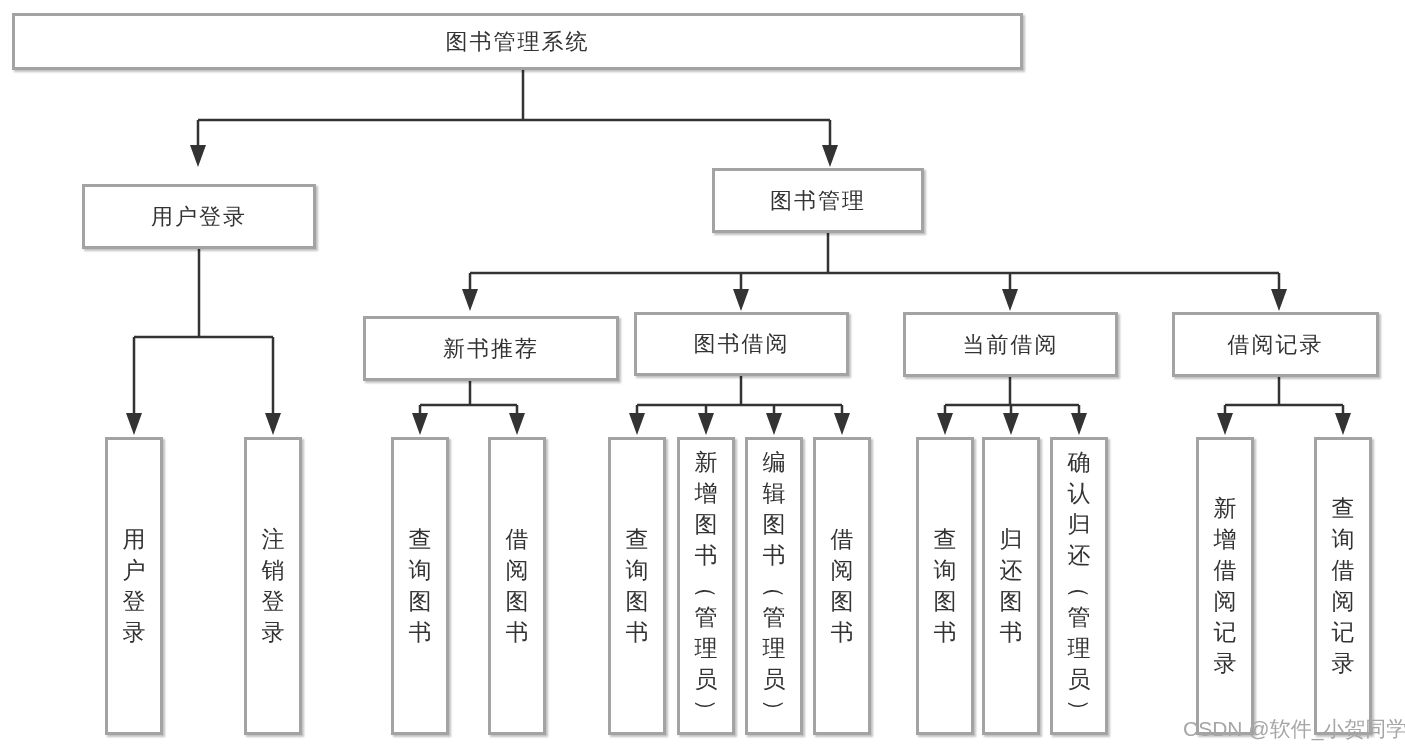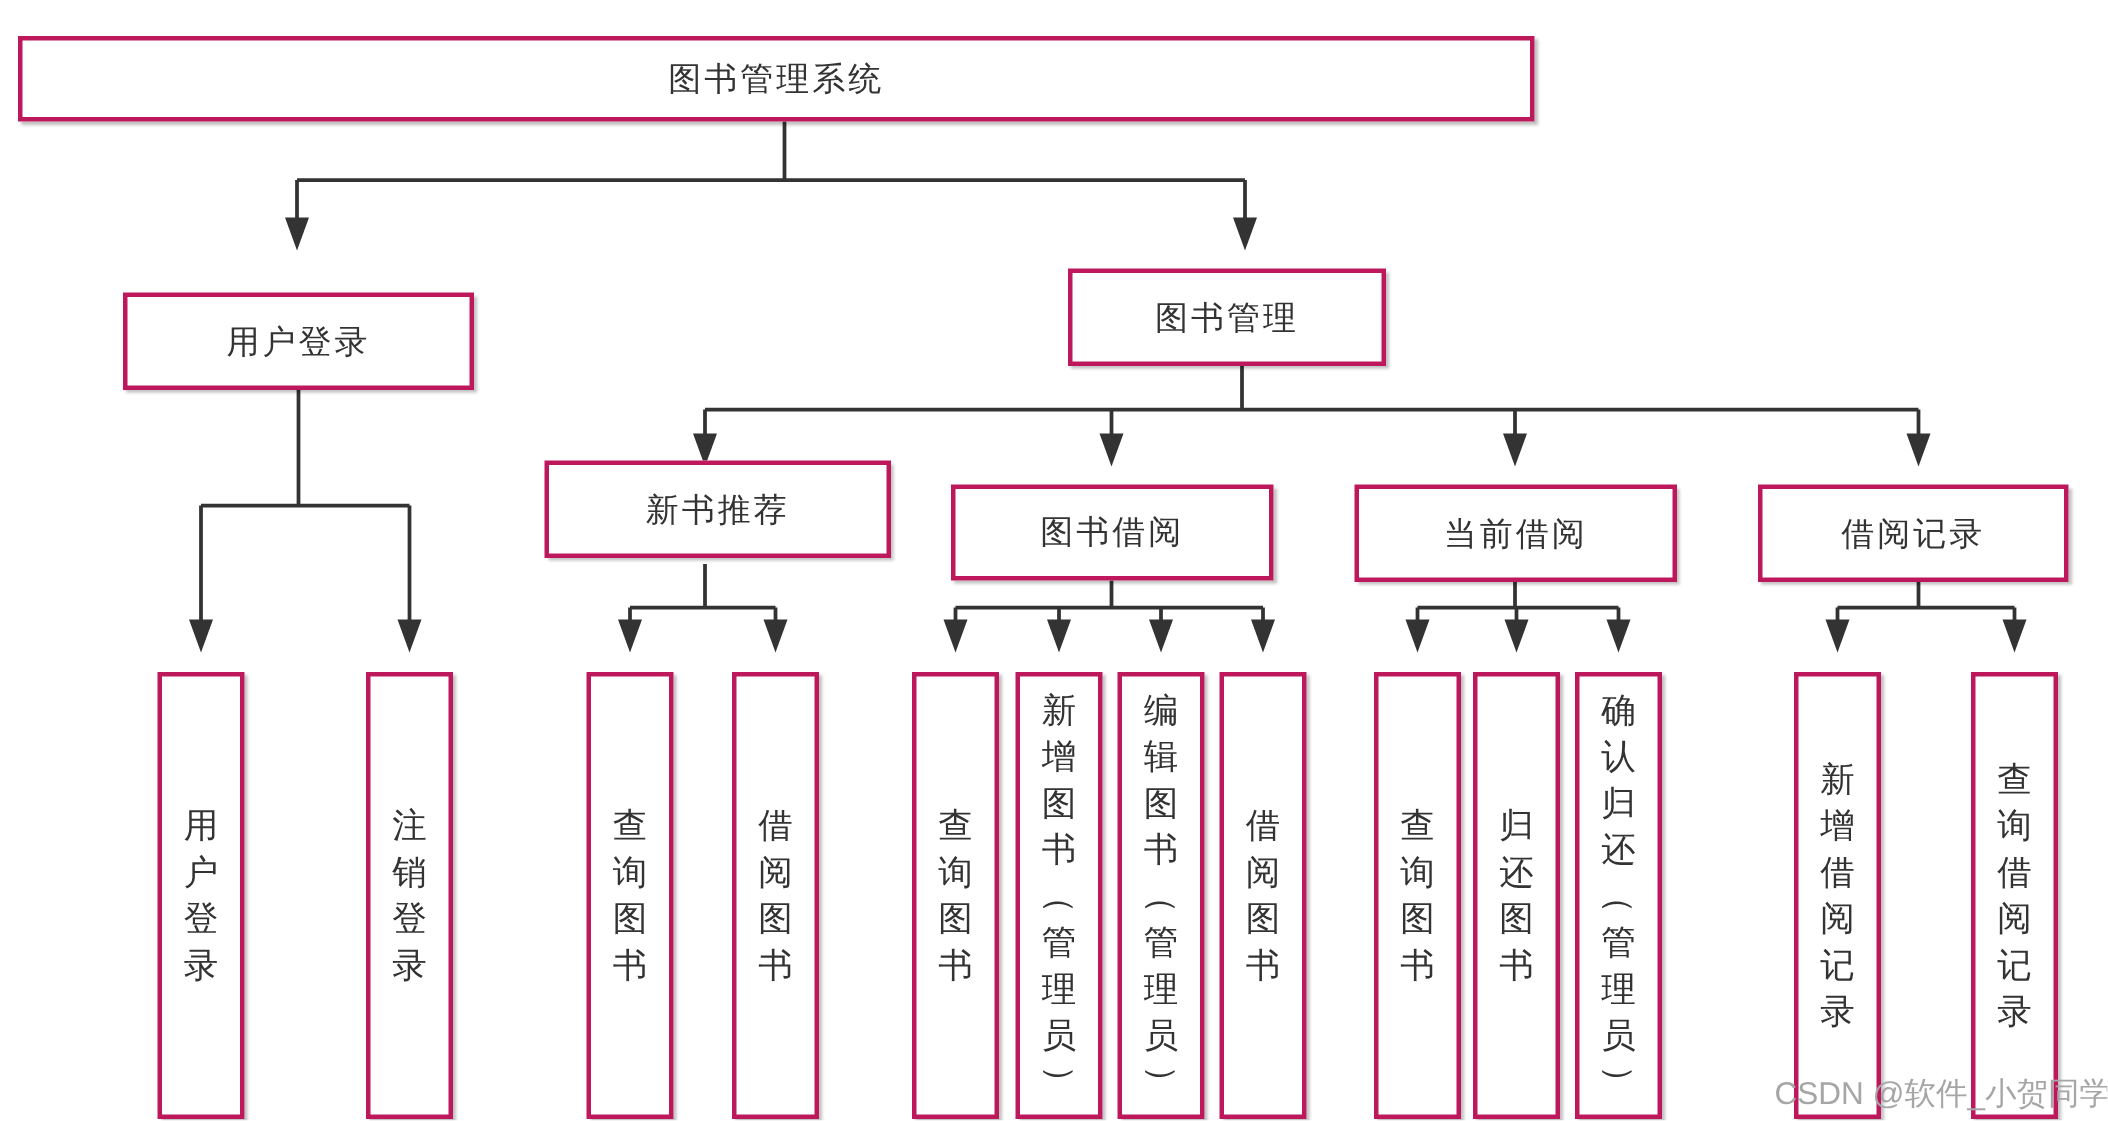--- a/index.html
+++ b/index.html
@@ -9,25 +9,24 @@
     overflow:hidden;
     background:#ffffff;
     font-family:"Liberation Sans","DejaVu Sans",sans-serif;
     color:#333333;
   }
   svg.wires{position:absolute;left:0;top:0;z-index:1;}
   .node{
     position:absolute;
     box-sizing:border-box;
     background:#ffffff;
-    border:3px solid #be185d;
+    border:3px solid #a3a3a3;
     box-shadow:2px 2px 2px rgba(0,0,0,0.25);
     display:flex;align-items:center;justify-content:center;
     z-index:2;
-    margin-top:11px;
   }
   .hlabel{
     font-size:22px;
     letter-spacing:2px;
     color:#333333;
     white-space:nowrap;
   }
   .leaf .vlabel{
     display:flex;flex-direction:column;
     align-items:center;justify-content:center;
@@ -100,21 +99,21 @@
     <span class="hlabel">图书管理系统</span>
   </div>
 
   <div class="node" style="left:82px;top:184px;width:234px;height:65px">
     <span class="hlabel">用户登录</span>
   </div>
   <div class="node" style="left:712px;top:168px;width:212px;height:65px">
     <span class="hlabel">图书管理</span>
   </div>
 
-  <div class="node" style="left:363px;top:296px;width:231px;height:65px">
+  <div class="node" style="left:363px;top:316px;width:256px;height:65px">
     <span class="hlabel">新书推荐</span>
   </div>
   <div class="node" style="left:634px;top:312px;width:215px;height:64px">
     <span class="hlabel">图书借阅</span>
   </div>
   <div class="node" style="left:1172px;top:312px;width:207px;height:65px">
     <span class="hlabel">借阅记录</span>
   </div>
   <div class="node" style="left:903px;top:312px;width:215px;height:65px">
     <span class="hlabel">当前借阅</span>

